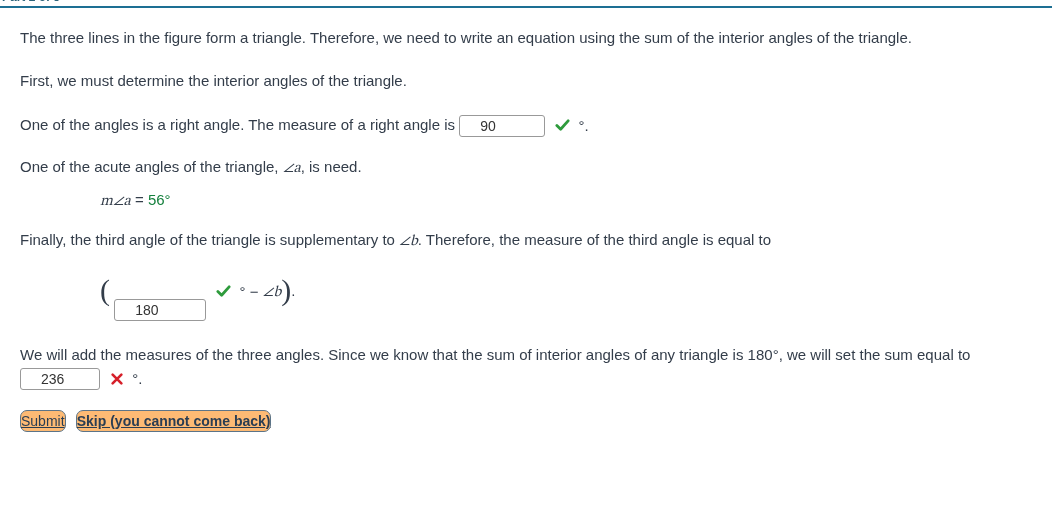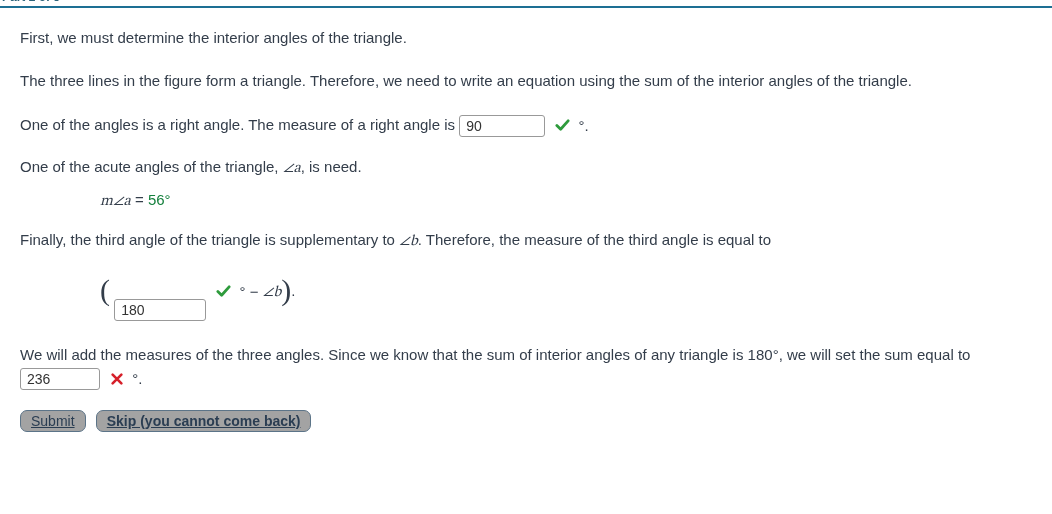--- a/index.html
+++ b/index.html
@@ -36,21 +36,21 @@
   }
   .para { margin-bottom: 20px; }
   .line { margin-bottom: 18px; }
   .inline-input {
     display: inline-block;
     border: 1px solid #999;
     border-radius: 3px;
     height: 22px;
     width: 86px;
     font-size: 14px;
-    padding: 1px 6px;
+    padding: 1px 20px;
     vertical-align: middle;
     color: #333;
     font-family: inherit;
   }
   .check-icon, .cross-icon {
     display: inline-block;
     vertical-align: middle;
     margin: 0 4px 0 6px;
   }
   .check-icon svg, .cross-icon svg { display: block; }
@@ -69,43 +69,43 @@
     line-height: 0;
     display: inline-block;
     position: relative;
     top: -2px;
   }
   .buttons { margin-top: 6px; }
   .btn {
     display: inline-block;
     border: 1px solid #5c7488;
     border-radius: 7px;
-    padding: 2px 10px;
+    padding: 2px 0;
     font-size: 14px;
     color: #2a3d52;
-    background: #a3a3a3;
+    background: #fdba74;
     text-decoration: underline;
     cursor: pointer;
     font-family: inherit;
   }
   .btn + .btn { margin-left: 6px; font-weight: bold; }
 </style>
 </head>
 <body>
 
 <div class="topbar">
   <span class="topbar-label">Part 2 of 5</span>
   <div class="topbar-line"></div>
 </div>
 
 <div class="content">
 
+  <div class="para">The three lines in the figure form a triangle. Therefore, we need to write an equation using the sum of the interior angles of the triangle.</div>
+
   <div class="para">First, we must determine the interior angles of the triangle.</div>
-
-  <div class="para">The three lines in the figure form a triangle. Therefore, we need to write an equation using the sum of the interior angles of the triangle.</div>
 
   <div class="line">
     <span>One of the angles is a right angle. The measure of a right angle is </span>
     <input class="inline-input" value="90" style="">
     <span class="check-icon">
       <svg width="15" height="15" viewBox="0 0 16 16">
           <path d="M2 8 L6 12 L14 3" stroke="#2e9b3c" stroke-width="3" fill="none" stroke-linecap="round" stroke-linejoin="round"></path>
         </svg>
     </span>
     <span class="deg">°.</span>

